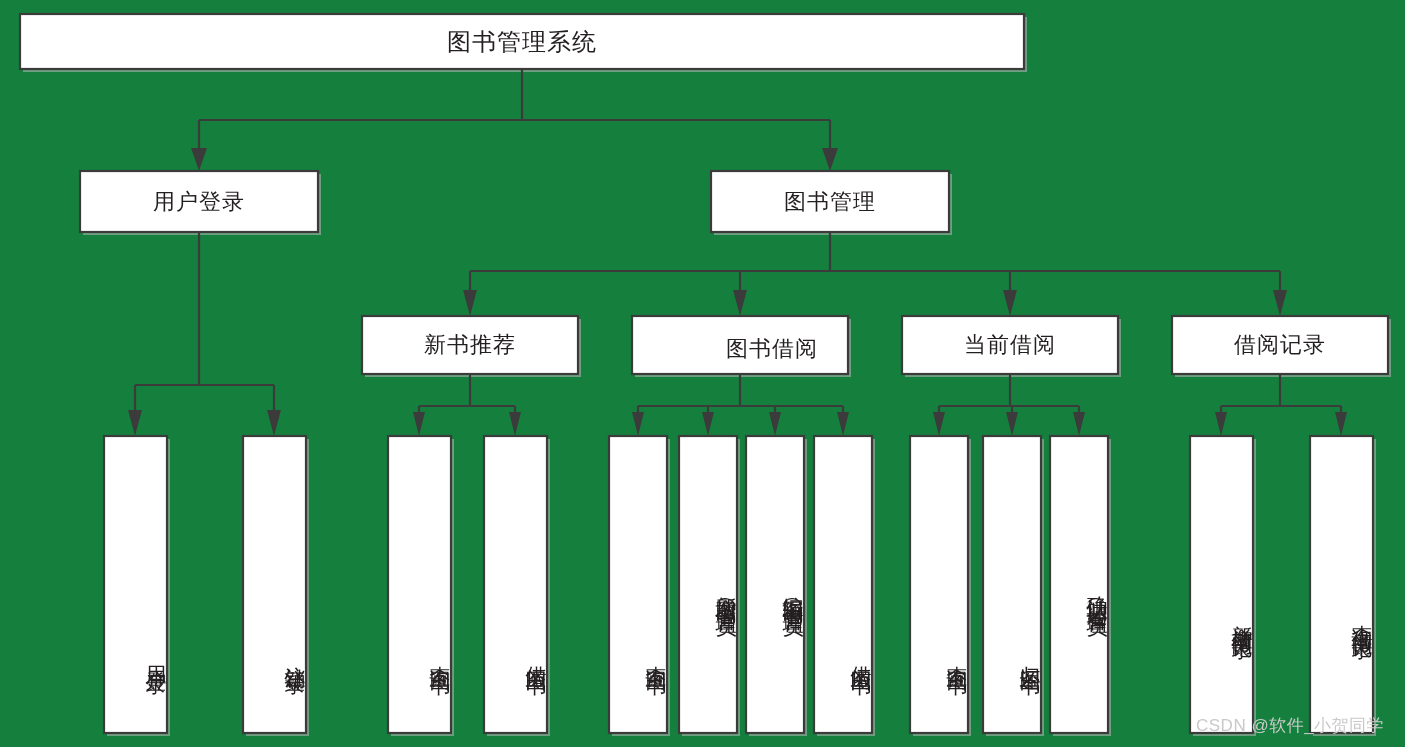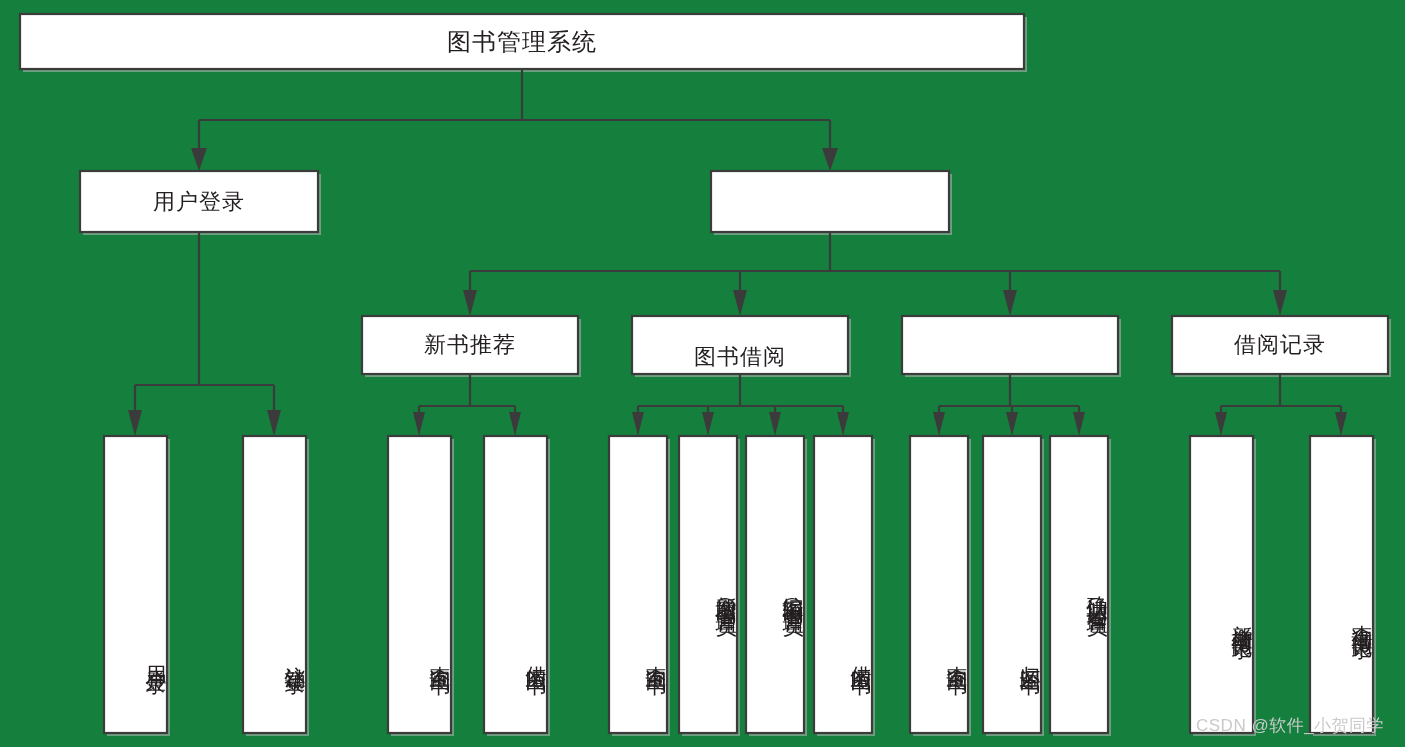--- a/index.html
+++ b/index.html
@@ -215,23 +215,25 @@
       <rect class="box-rect" x="983" y="436" width="58" height="297"></rect>
       <rect class="box-rect" x="1050" y="436" width="58" height="297"></rect>
       <rect class="box-rect" x="1190" y="436" width="63" height="297"></rect>
       <rect class="box-rect" x="1310" y="436" width="63" height="297"></rect>
     </g>
   </svg>
 
   <div class="hbox-label" style="left:20px;top:14px;width:1004px;height:55px;font-size:24px;">图书管理系统</div>
 
   <div class="hbox-label" style="left:80px;top:171px;width:238px;height:61px;">用户登录</div>
+  <div class="hbox-label" style="left:711px;top:171px;width:238px;height:61px;">图书管理</div>
 
   <div class="hbox-label" style="left:362px;top:316px;width:216px;height:58px;">新书推荐</div>
-  <div class="hbox-label" style="left:632px;top:328px;width:216px;height:58px;">图书借阅</div>
+  <div class="hbox-label" style="left:632px;top:320px;width:216px;height:58px;padding-left:32px;">图书借阅</div>
+  <div class="hbox-label" style="left:902px;top:316px;width:216px;height:58px;">当前借阅</div>
   <div class="hbox-label" style="left:1172px;top:316px;width:216px;height:58px;border-radius:27px;">借阅记录</div>
 
   <div class="vbox-label" style="left:104px;top:436px;width:63px;height:297px;padding-top:70px;">用户登录</div>
   <div class="vbox-label" style="left:243px;top:436px;width:63px;height:297px;padding-top:70px;">注销登录</div>
 
   <div class="vbox-label" style="left:388px;top:436px;width:63px;height:297px;padding-top:70px;">查询图书</div>
   <div class="vbox-label" style="left:484px;top:436px;width:63px;height:297px;padding-top:70px;">借阅图书</div>
 
   <div class="vbox-label" style="left:609px;top:436px;width:58px;height:297px;padding-top:70px;">查询图书</div>
   <div class="vbox-label" style="left:679px;top:436px;width:58px;height:297px;padding-top:8px;">新增图书（管理员）</div>

